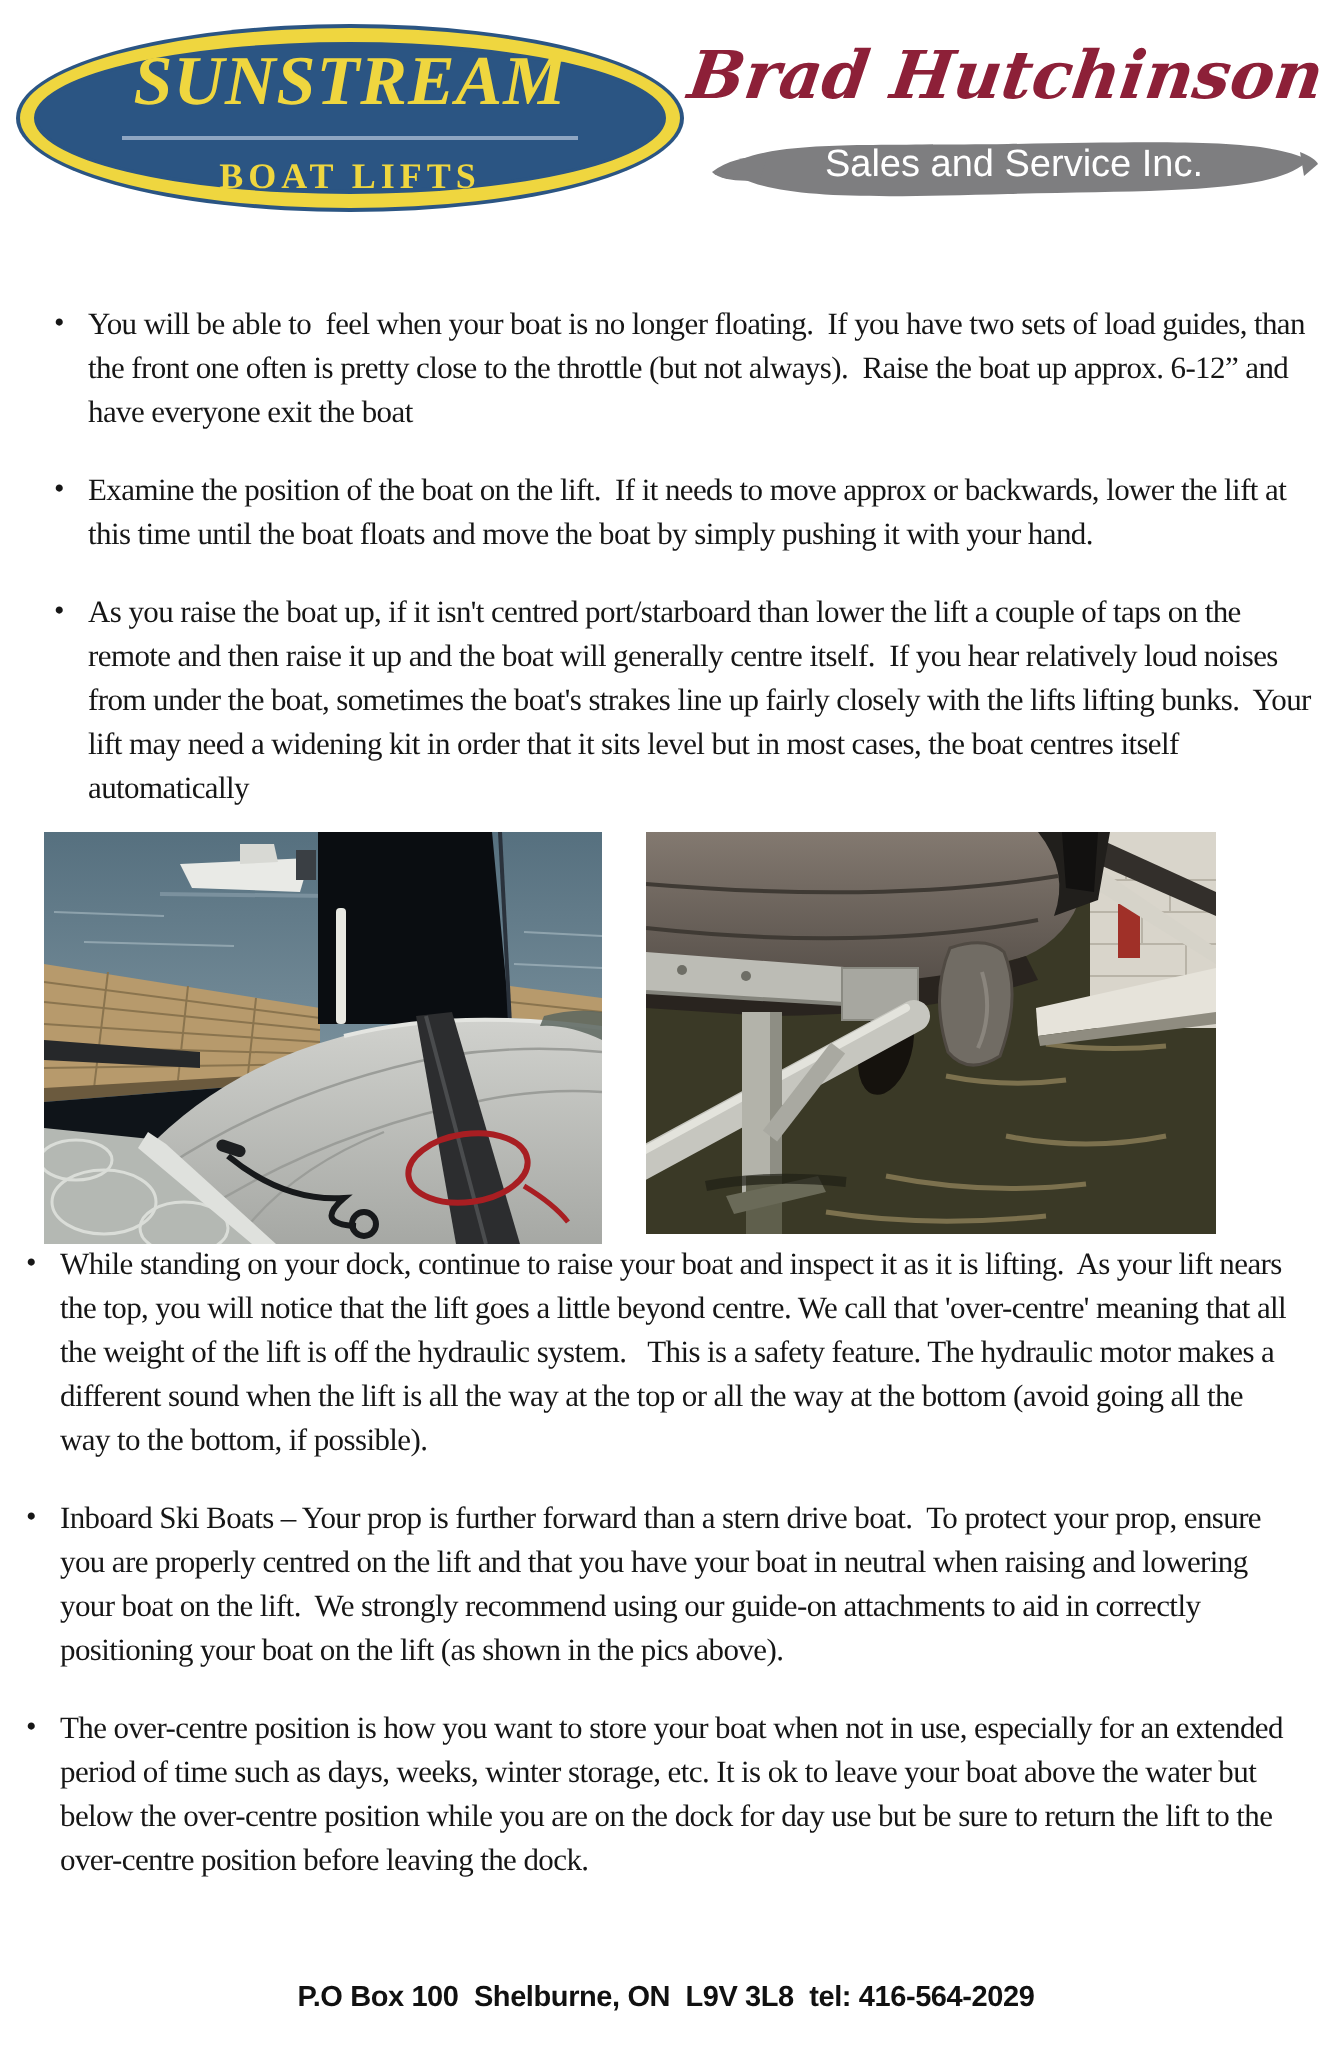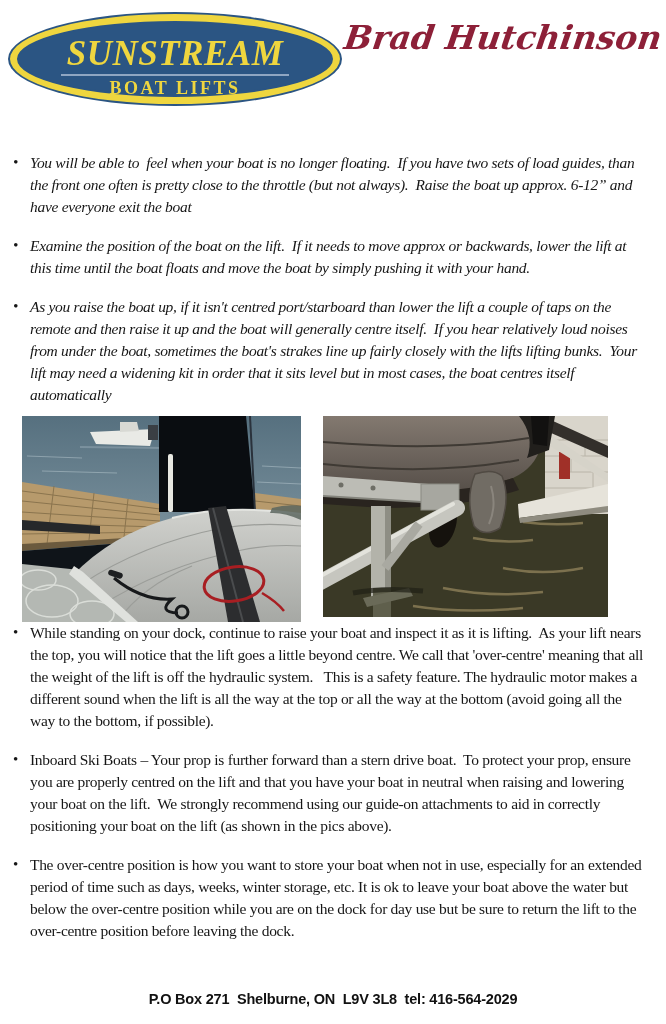--- a/index.html
+++ b/index.html
@@ -15,21 +15,21 @@
     background:#ffffff;overflow:hidden;
     font-family:"Liberation Serif",serif;color:var(--ink);
   }
   
   .sunstream{
     position:absolute;left:10px;top:14px;width:330px;height:90px;
     background:var(--sunstream-blue);
     border:7px solid var(--sunstream-yellow);
     border-radius:50%;box-sizing:border-box;
     box-shadow:0 0 0 2px var(--sunstream-blue), inset 0 0 0 2px var(--sunstream-blue);
-    display:flex;flex-direction:column;align-items:center;justify-content:flex-end;
+    display:flex;flex-direction:column;align-items:center;justify-content:space-between;
   }
   .ss-title{
     font-family:"Liberation Serif",serif;font-style:italic;font-weight:bold;
     font-size:35px;line-height:1;color:var(--sunstream-yellow);letter-spacing:.5px;margin-top:2px;
   }
   .ss-divider{width:228px;height:2px;background:#8fa6c2;margin:3px 0 3px;}
   .ss-sub{
     font-family:"Liberation Serif",serif;font-weight:bold;font-size:18px;line-height:1;
     color:var(--sunstream-yellow);letter-spacing:2.5px;
   }
@@ -40,21 +40,21 @@
     white-space:nowrap;text-align:center;transform:skewX(-8deg);
   }
   .banner{position:absolute;left:10px;right:2px;top:44px;height:40px;}
   .banner svg{position:absolute;left:0;top:0;width:100%;height:100%;}
   .banner-text{
     position:absolute;left:0;right:0;top:8px;text-align:center;
     font-family:"Liberation Sans",sans-serif;font-size:19px;color:#ffffff;
     white-space:nowrap;
   }
   
-  .content-top{position:absolute;left:10px;top:152px;width:638px;font-style:italic;}
+  .content-top{position:absolute;left:24px;top:152px;width:638px;}
   .content-bottom{position:absolute;left:10px;top:622px;width:638px;}
   ul.bullets{list-style:none;margin:0;padding:0;}
   ul.bullets li{
     position:relative;padding-left:20px;margin-bottom:17px;
     font-size:15.5px;line-height:22px;letter-spacing:-0.3px;
   }
   ul.bullets li::before{
     content:"\2022";position:absolute;left:3px;top:-1px;font-size:15px;color:var(--ink);
   }
   ul.bullets li span{white-space:pre-wrap;}
@@ -76,20 +76,28 @@
 <div class="page">
 
   <div class="sunstream">
     <div class="ss-title">SUNSTREAM</div>
     <div class="ss-divider"></div>
     <div class="ss-sub">BOAT LIFTS</div>
   </div>
 
   <div class="dealer">
     <div class="dealer-name">Brad Hutchinson</div>
+    <div class="banner">
+      <svg viewBox="0 0 306 40" preserveAspectRatio="none">
+        <path d="M8,20 C30,6 70,9 150,8 C225,7 280,5 300,16 C285,33 225,31 150,33 C75,35 28,36 8,20 Z" fill="#7e7e80"></path>
+        <path d="M2,22 C10,16 20,14 30,14 L26,26 C16,27 6,26 2,22 Z" fill="#7e7e80"></path>
+        <path d="M296,12 C301,14 304,16 305,18 L298,24 Z" fill="#7e7e80"></path>
+      </svg>
+      <div class="banner-text">Sales and Service Inc.</div>
+    </div>
   </div>
 
   <div class="content-top">
     <ul class="bullets">
       <li><span>You will be able to  feel when your boat is no longer floating.  If you have two sets of load guides, than the front one often is pretty close to the throttle (but not always).  Raise the boat up approx. 6-12” and have everyone exit the boat</span></li>
       <li><span>Examine the position of the boat on the lift.  If it needs to move approx or backwards, lower the lift at this time until the boat floats and move the boat by simply pushing it with your hand.</span></li>
       <li><span>As you raise the boat up, if it isn't centred port/starboard than lower the lift a couple of taps on the remote and then raise it up and the boat will generally centre itself.  If you hear relatively loud noises from under the boat, sometimes the boat's strakes line up fairly closely with the lifts lifting bunks.  Your lift may need a widening kit in order that it sits level but in most cases, the boat centres itself automatically</span></li>
     </ul>
   </div>
 
@@ -228,15 +236,15 @@
   </div>
 
   <div class="content-bottom">
     <ul class="bullets">
       <li><span>While standing on your dock, continue to raise your boat and inspect it as it is lifting.  As your lift nears the top, you will notice that the lift goes a little beyond centre. We call that 'over-centre' meaning that all the weight of the lift is off the hydraulic system.   This is a safety feature. The hydraulic motor makes a different sound when the lift is all the way at the top or all the way at the bottom (avoid going all the way to the bottom, if possible).</span></li>
       <li><span>Inboard Ski Boats – Your prop is further forward than a stern drive boat.  To protect your prop, ensure you are properly centred on the lift and that you </span><span class="u">have your boat in neutral</span><span> when raising and lowering your boat on the lift.  We strongly recommend using our guide-on attachments to aid in correctly positioning your boat on the lift (as shown in the pics above).</span></li>
       <li><span>The over-centre position is how you want to store your boat when not in use, especially for an extended period of time such as days, weeks, winter storage, etc. It is ok to leave your boat above the water but below the over-centre position while you are on the dock for day use but be sure to return the lift to the over-centre position before leaving the dock.</span></li>
     </ul>
   </div>
 
-  <div class="footer">P.O Box 271  Shelburne, ON  L9V 3L8  tel: 416-564-2029</div>
+  <div class="footer">P.O Box 100  Shelburne, ON  L9V 3L8  tel: 416-564-2029</div>
 
 </div>
 
 </body></html>

